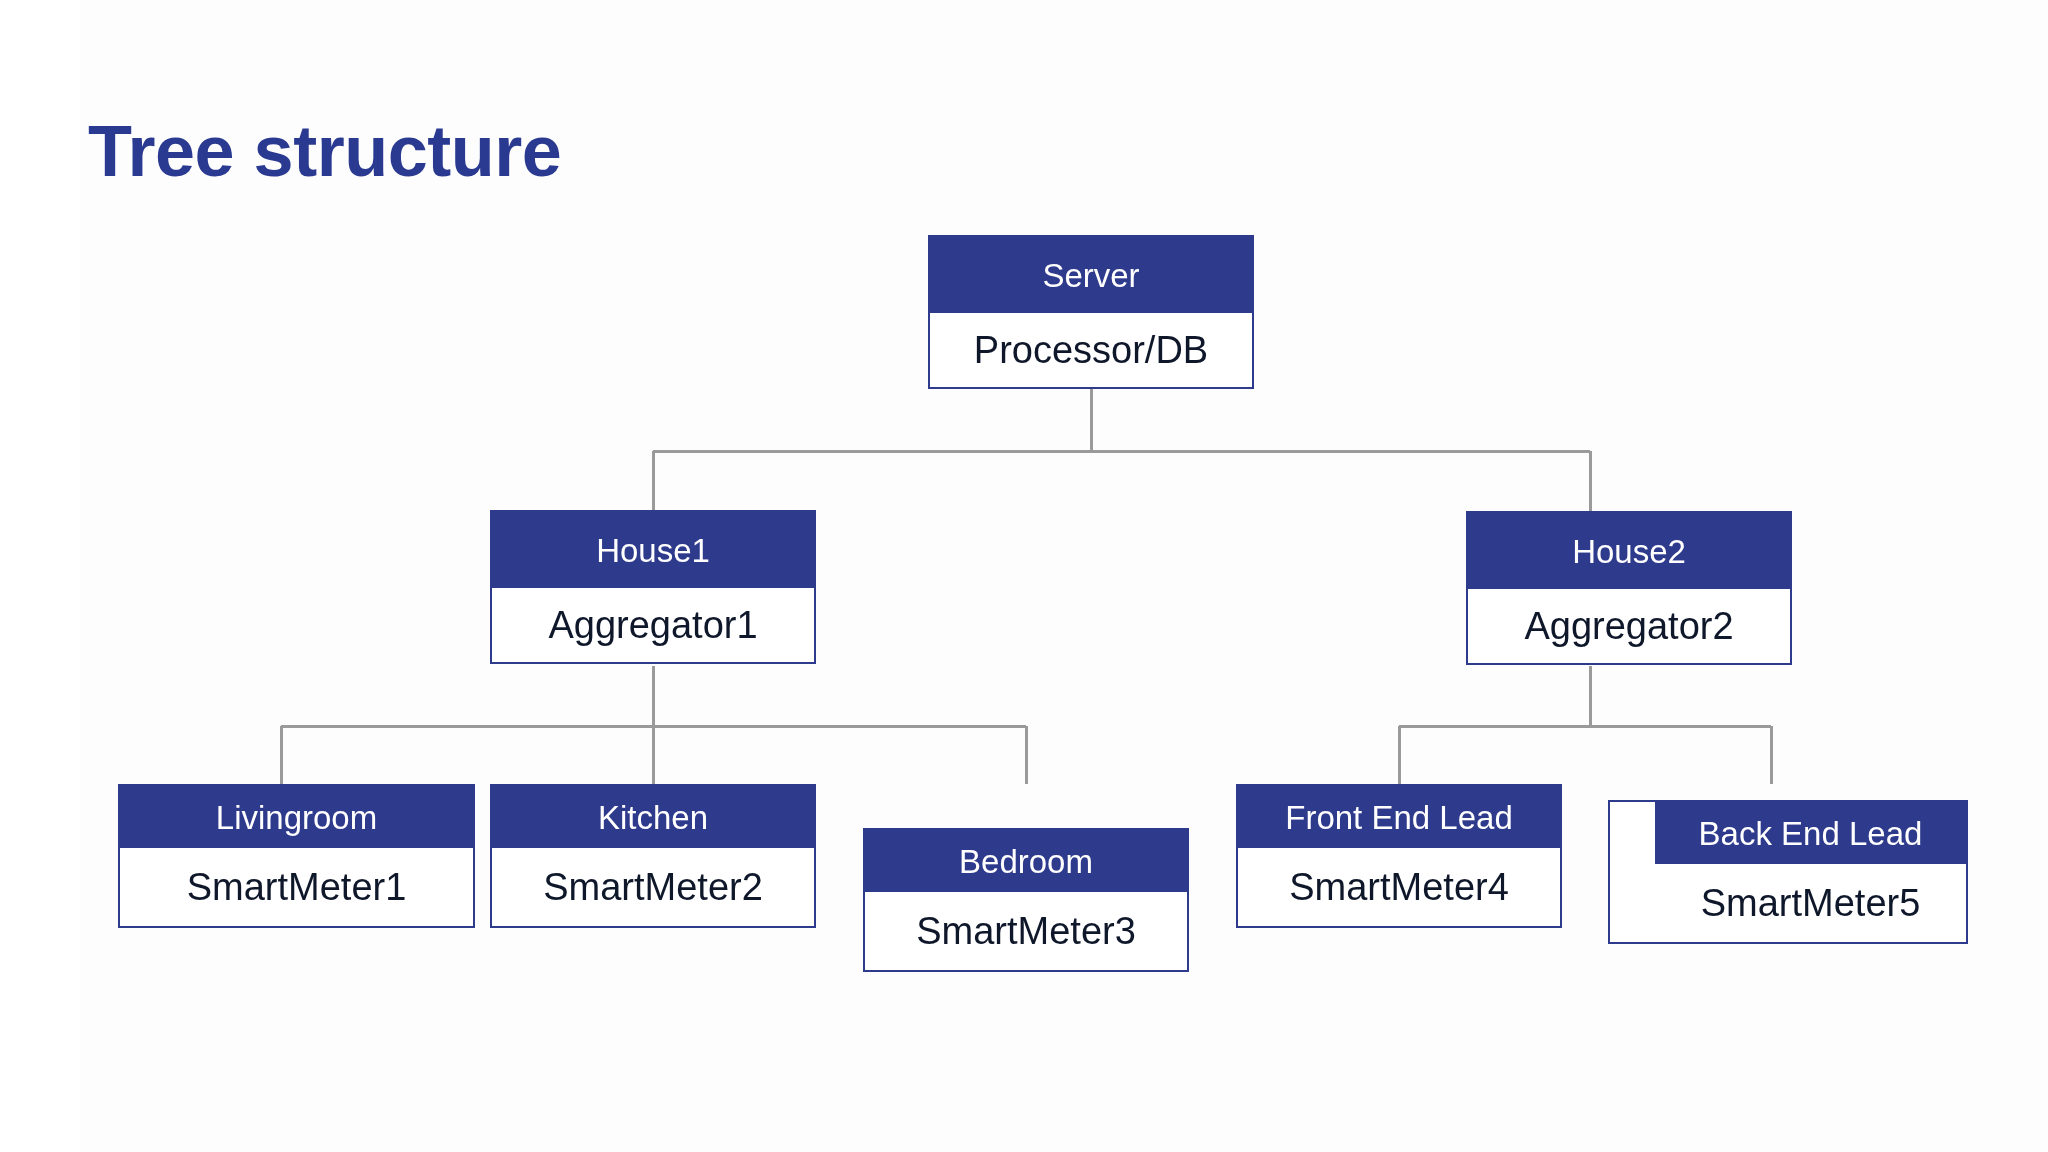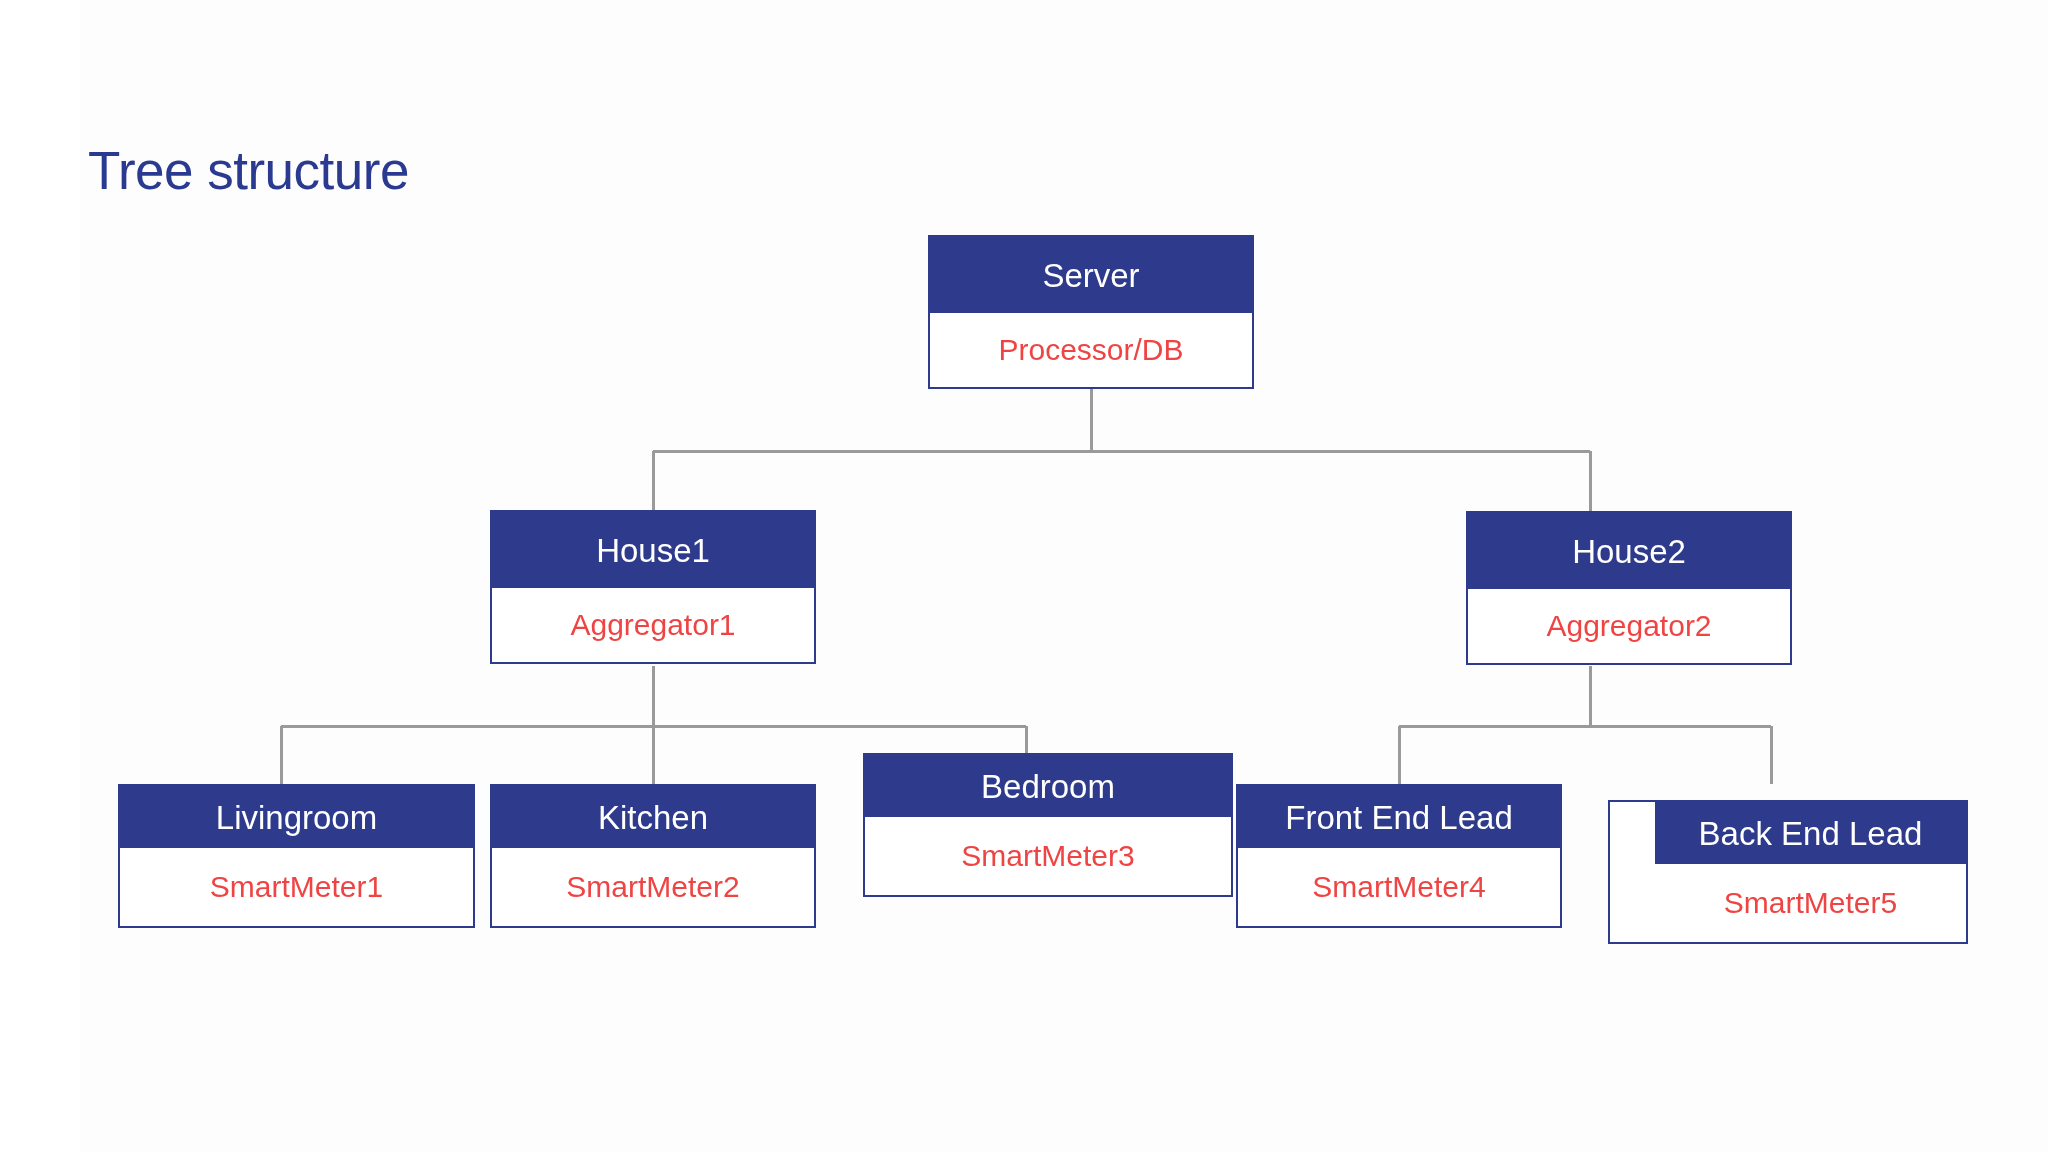--- a/index.html
+++ b/index.html
@@ -29,27 +29,26 @@
     top: 0px;
     width: 1968px;
     height: 1152px;
     background: #fdfdfe;
   }
 
   #page-title {
     position: absolute;
     left: 88px;
     top: 108px;
-    font-size: 53px;
+    font-size: 72px;
     line-height: 86px;
-    font-weight: 400;
+    font-weight: 700;
     color: #2b3a91;
     letter-spacing: -0.5px;
     white-space: nowrap;
-    margin-top: 20px;
   }
 
   
   #connectors {
     position: absolute;
     left: 0;
     top: 0;
     width: 2048px;
     height: 1152px;
   }
@@ -71,23 +70,23 @@
     font-weight: 400;
     display: flex;
     align-items: center;
     justify-content: center;
     white-space: nowrap;
     overflow: hidden;
   }
   .node-body {
     box-sizing: border-box;
     background: #ffffff;
-    color: #ef4444;
+    color: #0f172a;
     text-align: center;
-    font-size: 30px;
+    font-size: 38px;
     line-height: 38px;
     font-weight: 400;
     display: flex;
     align-items: center;
     justify-content: center;
     white-space: nowrap;
     overflow: hidden;
   }
 
   
@@ -149,21 +148,21 @@
   <div class="node leaf" style="left:118px; top:784px; width:357px;">
     <div class="node-header">Livingroom</div>
     <div class="node-body">SmartMeter1</div>
   </div>
 
   <div class="node leaf" style="left:490px; top:784px; width:326px;">
     <div class="node-header">Kitchen</div>
     <div class="node-body">SmartMeter2</div>
   </div>
 
-  <div class="node leaf" style="left:863px; top:753px; width:370px;">
+  <div class="node leaf" style="left:863px; top:828px; width:326px;">
     <div class="node-header">Bedroom</div>
     <div class="node-body">SmartMeter3</div>
   </div>
 
   <div class="node leaf" style="left:1236px; top:784px; width:326px;">
     <div class="node-header">Front End Lead</div>
     <div class="node-body">SmartMeter4</div>
   </div>
 
   <div class="node leaf" style="left:1608px; top:800px; width:360px;padding-left:45px;">

